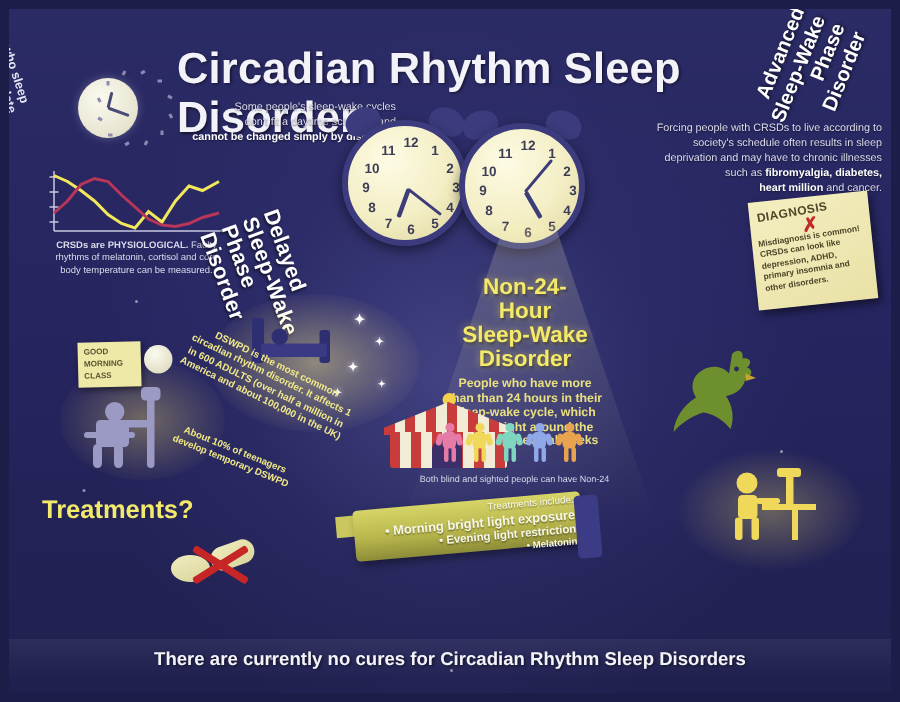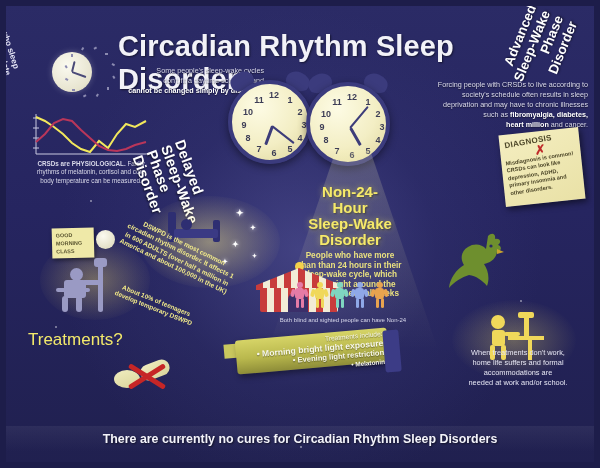--- a/index.html
+++ b/index.html
@@ -168,21 +168,21 @@
     background:linear-gradient(155deg,#f4eec0 0%,#e9e1a6 100%);
     color:#4c4628;transform:rotate(-6deg);
     box-shadow:2px 3px 6px rgba(0,0,0,.5);
     padding:4px 5px;box-sizing:border-box;
   }
   #diagnosis .dg-t{font-size:8px;font-weight:bold;letter-spacing:.3px;transform:rotate(-4deg);display:block;}
   #diagnosis .dg-x{color:#c02a2a;font-size:13px;font-weight:bold;display:block;text-align:center;line-height:11px;}
   #diagnosis .dg-b{font-size:5.6px;line-height:7.4px;font-weight:bold;transform:rotate(-3deg);display:block;}
 
   
-  #treat-h{position:absolute;left:28px;top:330px;font-size:17px;font-weight:normal;color:#f3e96b;}
+  #treat-h{position:absolute;left:28px;top:330px;font-size:17px;font-weight:bold;color:#f3e96b;}
   #treat-b1{position:absolute;left:28px;top:352px;width:96px;font-size:7.6px;line-height:10px;color:#e8e8f4;}
   #treat-b2{position:absolute;left:28px;top:378px;width:84px;font-size:7.6px;line-height:10px;color:#e8e8f4;}
   #pills{position:absolute;left:108px;top:358px;width:72px;height:36px;}
   .pill{position:absolute;border-radius:50%;background:linear-gradient(160deg,#f0edc0,#d9d49a);}
   #pill1{left:6px;top:12px;width:26px;height:18px;}
   #pill2{left:32px;top:4px;width:30px;height:16px;transform:rotate(-20deg);border-radius:8px;}
   .redx{position:absolute;left:18px;top:2px;width:40px;height:32px;}
   .redx i{position:absolute;left:0;top:14px;width:42px;height:5px;background:#c62626;border-radius:2px;}
   .redx .x1{transform:rotate(32deg);} .redx .x2{transform:rotate(-32deg);}
 
@@ -483,26 +483,20 @@
       <rect x="24" y="18" width="13" height="16" rx="3" fill="#f0d85a"></rect>
       <rect x="36" y="20" width="16" height="4" rx="2" fill="#f0d85a"></rect>
       <rect x="22" y="33" width="5" height="15" rx="2" fill="#f0d85a"></rect>
       <rect x="33" y="33" width="5" height="15" rx="2" fill="#f0d85a"></rect>
       <rect x="40" y="24" width="36" height="4" fill="#f0d85a"></rect>
       <rect x="60" y="28" width="4" height="20" fill="#f0d85a"></rect>
       <rect x="56" y="2" width="5" height="24" fill="#f0d85a"></rect>
       <rect x="50" y="0" width="16" height="6" rx="2" fill="#f0d85a"></rect>
     </svg>
   </div>
-  <div id="br-text">
-    <span>When treatments don't work,</span><br>
-    <span>home life suffers and formal</span><br>
-    <span>accommodations are</span><br>
-    <span>needed at work and/or school.</span>
-  </div>
 
   <div id="banner">
     <span>There are currently no cures for Circadian Rhythm Sleep Disorders</span>
   </div>
 
   <div class="dots">
     <span class="dot" style="left:55px;top:326px;width:2px;height:2px"></span>
     <span class="dot" style="left:180px;top:438px;width:2px;height:2px"></span>
     <span class="dot" style="left:300px;top:446px;width:2px;height:2px"></span>
     <span class="dot" style="left:430px;top:438px;width:2px;height:2px"></span>

